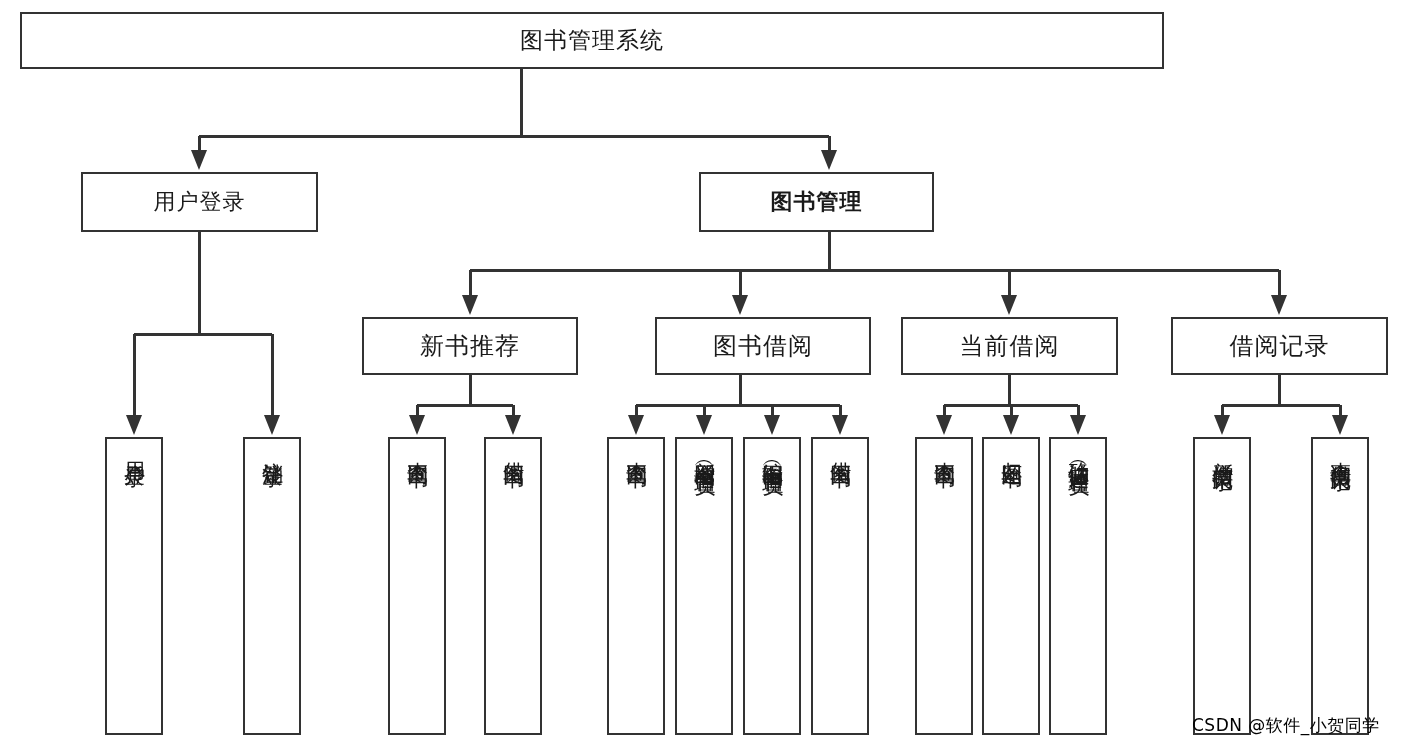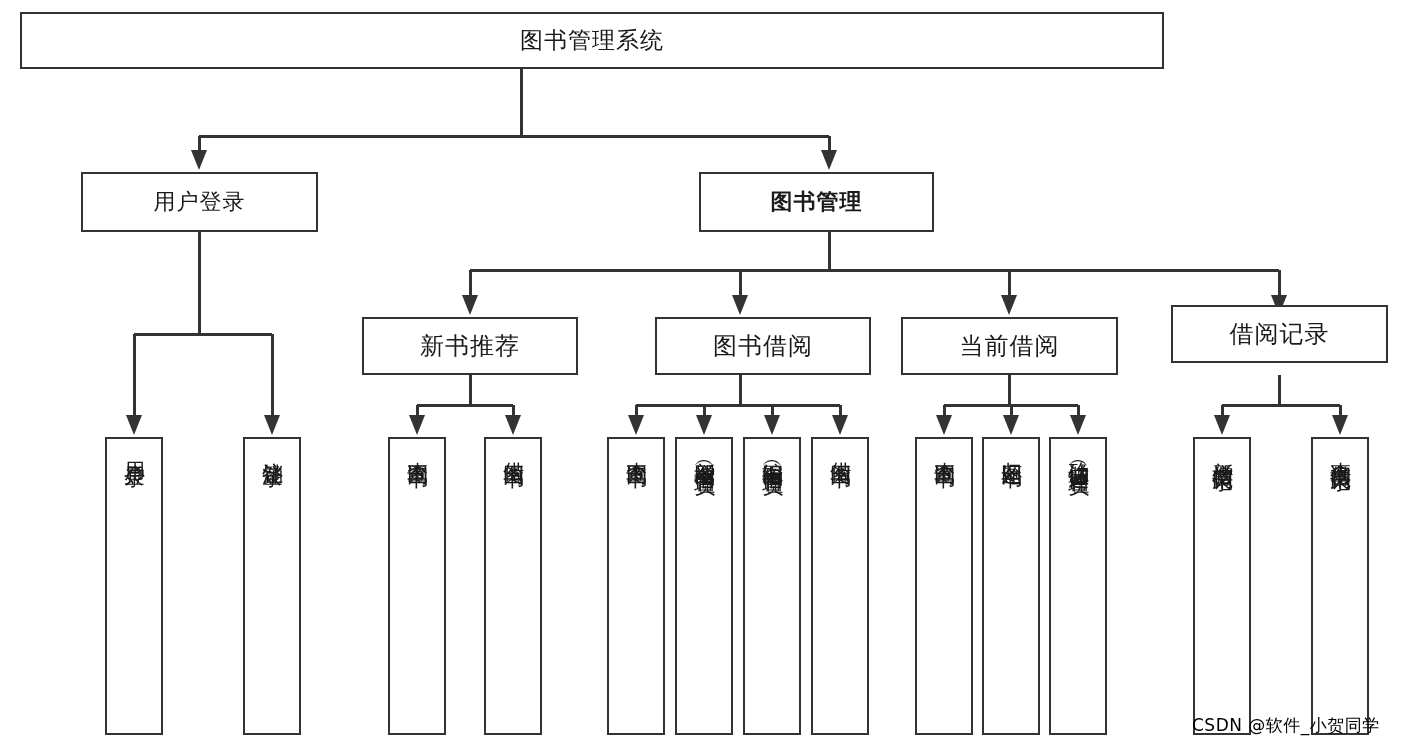--- a/index.html
+++ b/index.html
@@ -120,21 +120,21 @@
       </div>
       <div class="node-box level2" style="left: 362px; top: 317px; width: 216px; height: 58px;">
         <span class="node-label-h">新书推荐</span>
       </div>
       <div class="node-box level2" style="left: 632px; top: 317px; width: 216px; height: 58px; margin-left: 23px;">
         <span class="node-label-h">图书借阅</span>
       </div>
       <div class="node-box level2" style="left: 901px; top: 317px; width: 217px; height: 58px;">
         <span class="node-label-h">当前借阅</span>
       </div>
-      <div class="node-box level2" style="left: 1171px; top: 305px; width: 217px; height: 58px;">
+      <div class="node-box level2" style="left: 1171px; top: 317px; width: 217px; height: 58px;">
         <span class="node-label-h">借阅记录</span>
       </div>
       <div class="node-box leaf-node leaf" style="left: 105px; top: 437px; width: 58px; height: 298px;">
         <span class="node-label-v">用户登录</span>
       </div>
       <div class="node-box leaf-node leaf" style="left: 243px; top: 437px; width: 58px; height: 298px;">
         <span class="node-label-v">注销登录</span>
       </div>
       <div class="node-box leaf-node leaf" style="left: 388px; top: 437px; width: 58px; height: 298px;">
         <span class="node-label-v">查询图书</span>

